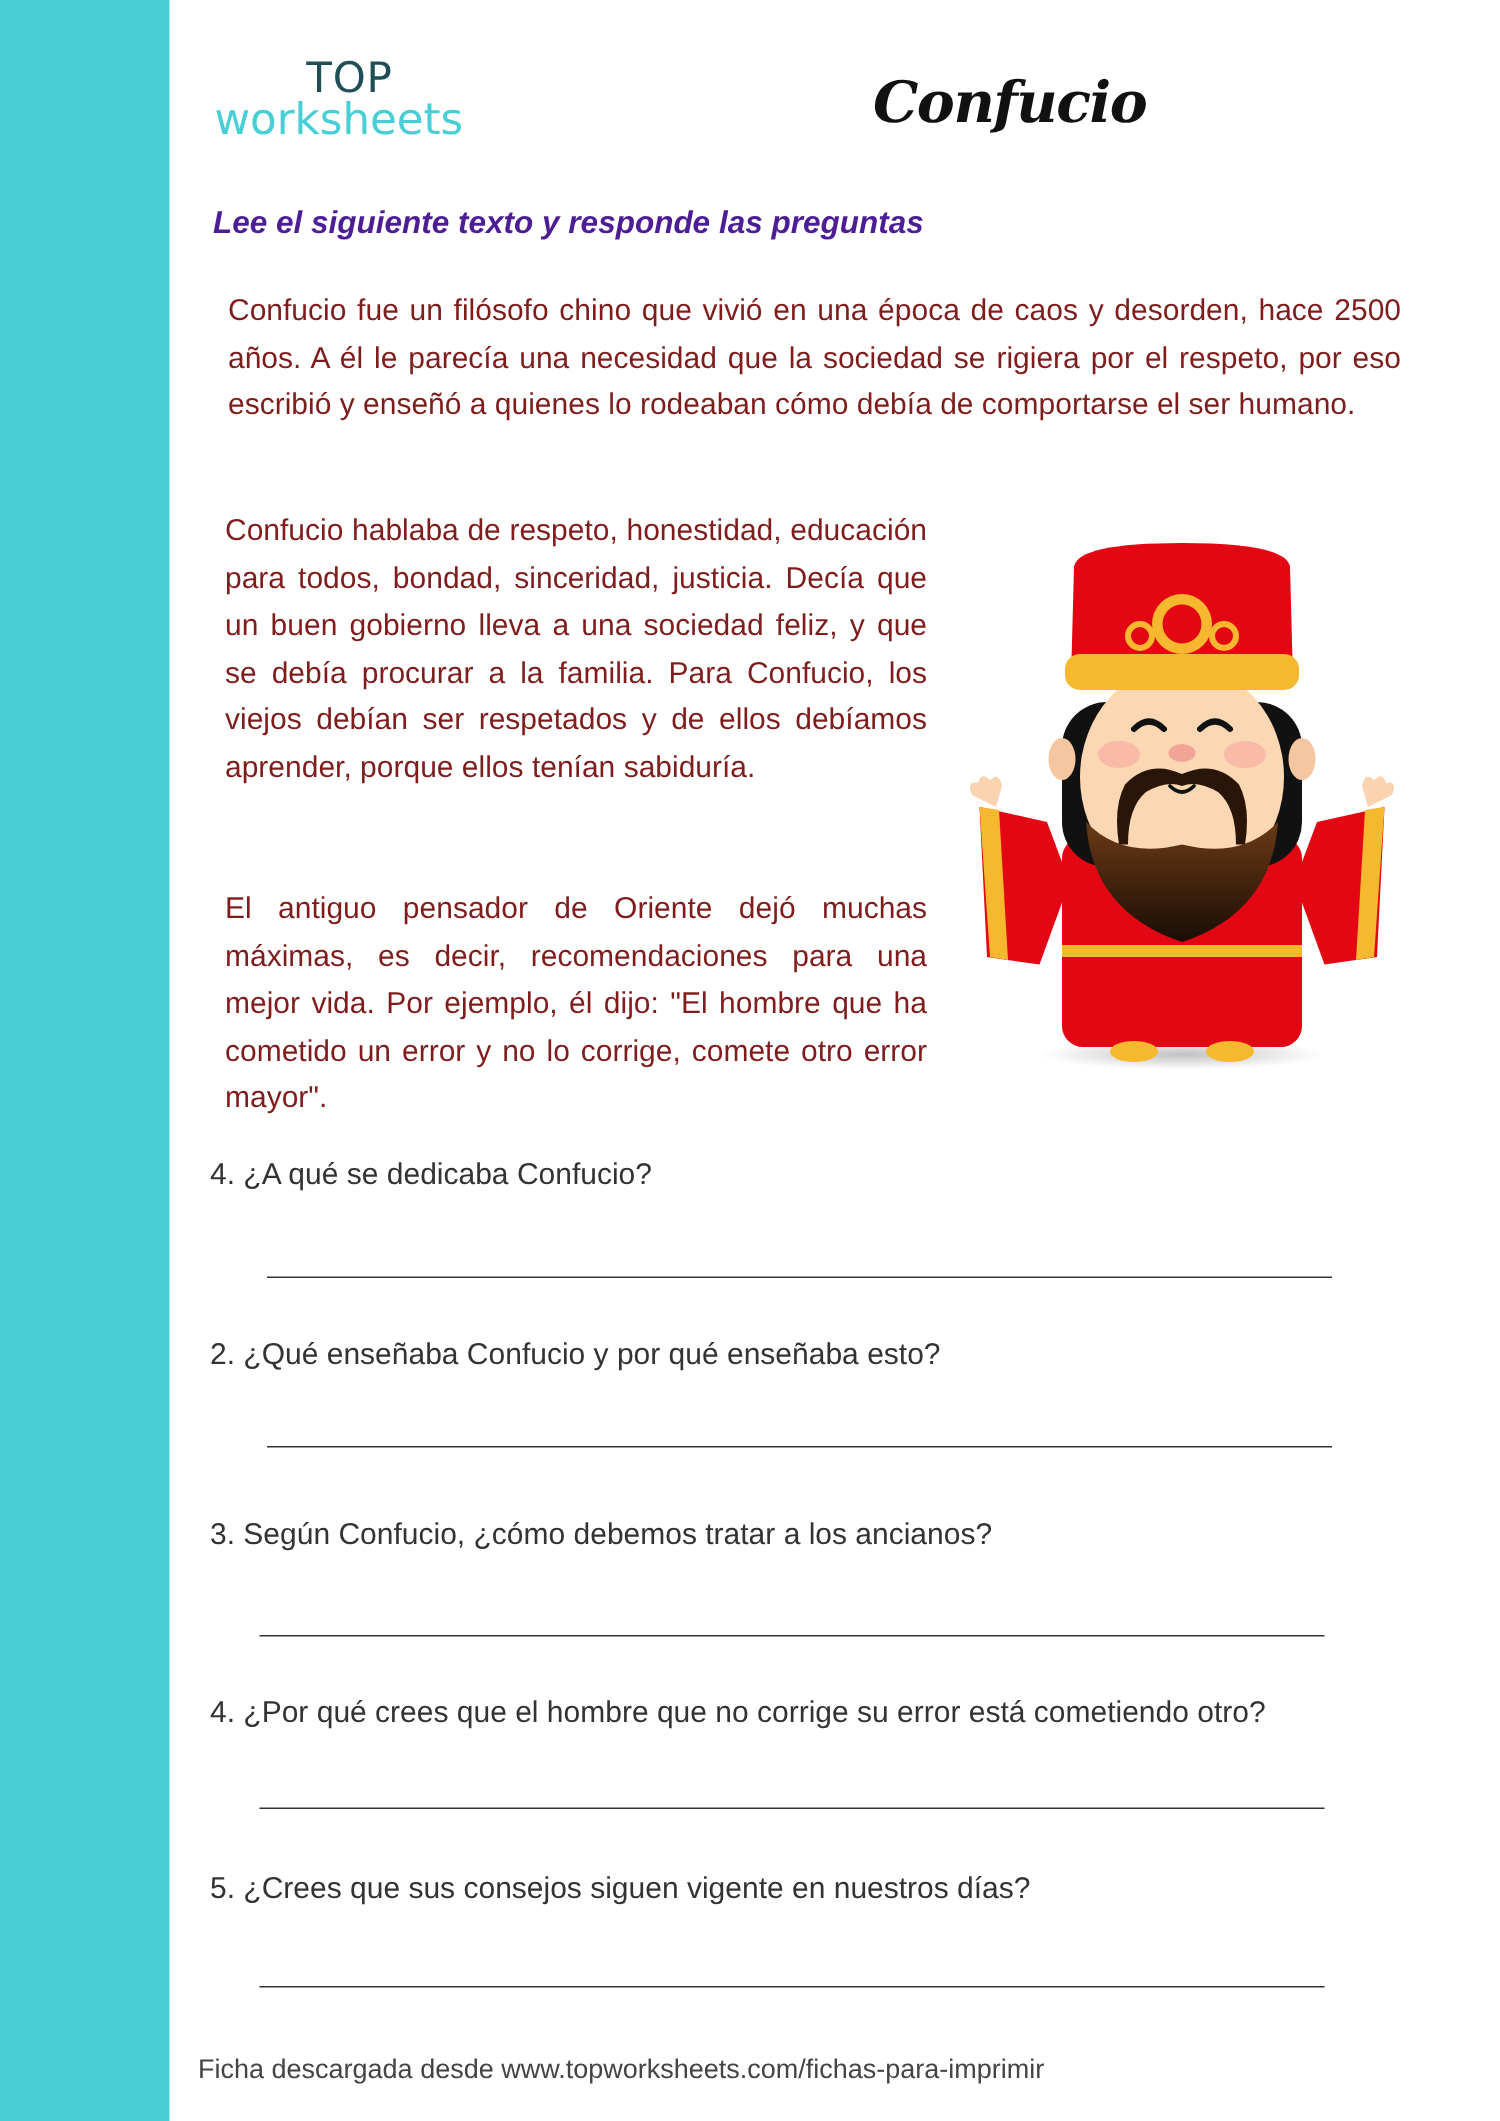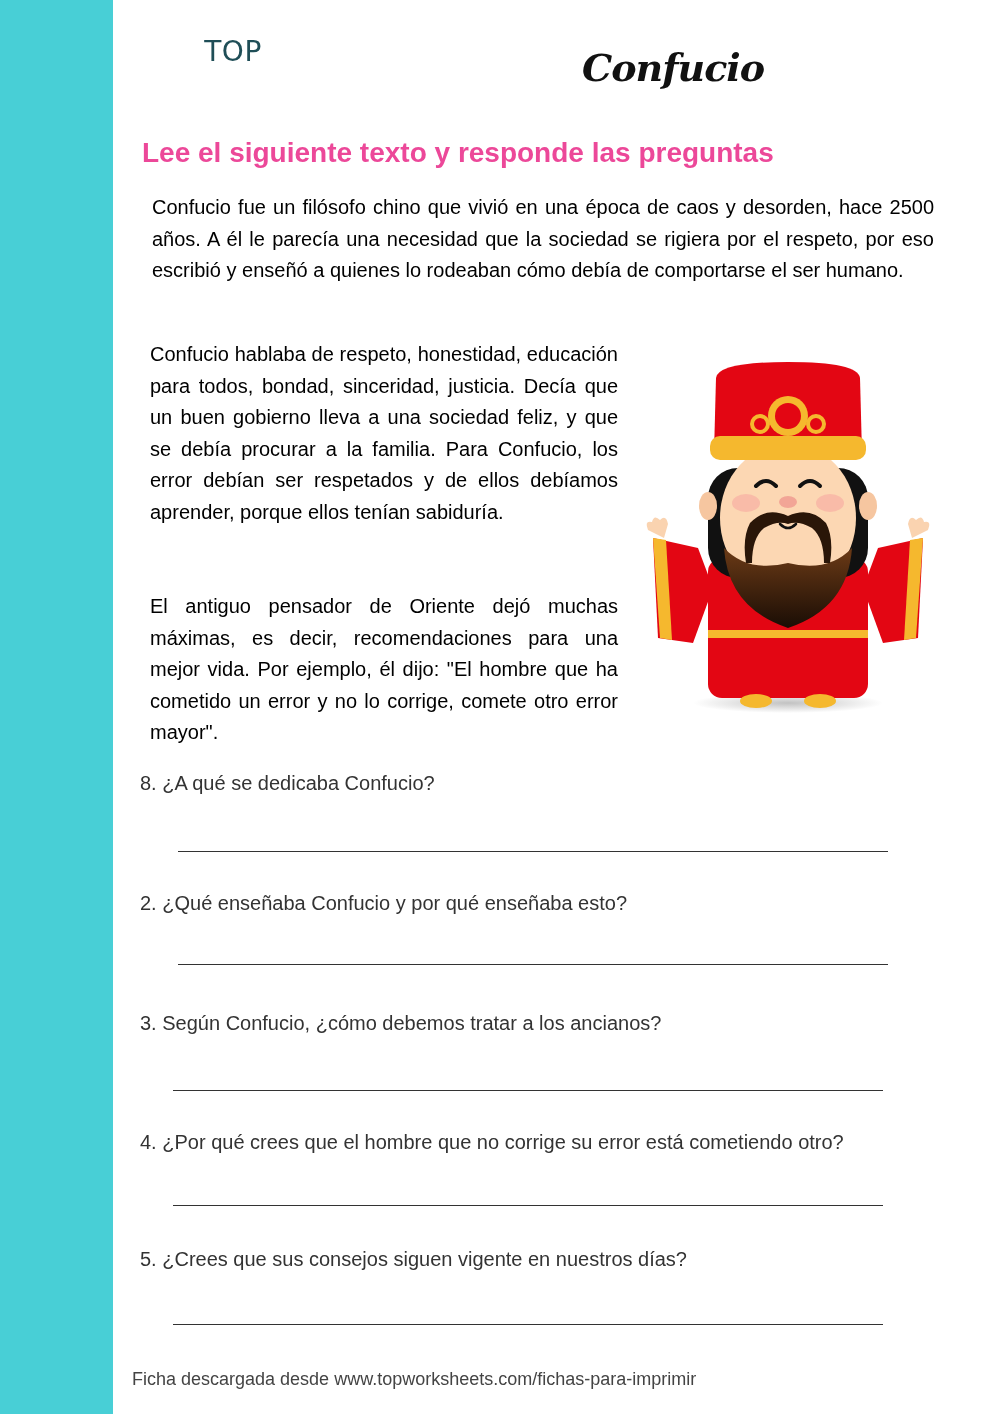--- a/index.html
+++ b/index.html
@@ -2,45 +2,46 @@
 <html><head>
 <meta charset="utf-8">
 <style>
   html, body { margin: 0; padding: 0; }
   body { width: 1000px; height: 1414px; position: relative; background: #ffffff; overflow: hidden; font-family: "Liberation Sans", sans-serif; color: #2b2b2b; }
   .sidebar { position: absolute; left: 0; top: 0; width: 113px; height: 1414px; background: #48cfd6; }
   .logo { position: absolute; left: 143px; top: 38px; width: 200px; text-align: center; line-height: 1; }
   .logo-top { display: block; font-family: "DejaVu Sans", sans-serif; font-size: 28px; color: #1f4e57; letter-spacing: 0.5px; margin-left: -20px; }
   .logo-bottom { display: block; font-family: "DejaVu Sans", sans-serif; font-size: 29px; color: #48cfd6; margin-top: -1px; text-align: left; }
   .title { position: absolute; left: 582px; top: 45px; font-family: "DejaVu Serif", serif; font-style: italic; font-weight: bold; font-size: 38px; color: #111; letter-spacing: -1px; }
-  .instruction { position: absolute; left: 142px; top: 137px; font-size: 28px; font-weight: bold; color: #ec4899; }
-  .para { position: absolute; font-size: 20px; line-height: 31.5px; text-align: justify; color: #000000; font-weight: normal; }
+  .instruction { position: absolute; left: 142px; top: 137px; font-size: 21px; font-weight: bold; color: #4c1d95; font-style: italic; }
+  .para { position: absolute; font-size: 20px; line-height: 31.5px; text-align: justify; color: #7f1d1d; font-weight: normal; }
   .p1 { left: 152px; top: 192px; width: 782px; }
   .p2 { left: 150px; top: 339px; width: 468px; }
   .p3 { left: 150px; top: 591px; width: 468px; }
   .illus { position: absolute; left: 638px; top: 358px; width: 300px; height: 360px; }
   .q { position: absolute; left: 140px; font-size: 20px; color: #333; }
   .answer-line { position: absolute; height: 0; border-top: 1.5px solid #333; }
   .footer { position: absolute; left: 132px; top: 1369px; font-size: 18px; color: #444; }
 </style>
 </head>
 <body>
 
 <div class="sidebar"></div>
 
 <div class="logo">
   <span class="logo-top">TOP</span>
+  <span class="logo-bottom">worksheets</span>
 </div>
 
 <div class="title">Confucio</div>
 
 <div class="instruction">Lee el siguiente texto y responde las preguntas</div>
 
 <div class="para p1">Confucio fue un filósofo chino que vivió en una época de caos y desorden, hace 2500 años. A él le parecía una necesidad que la sociedad se rigiera por el respeto, por eso escribió y enseñó a quienes lo rodeaban cómo debía de comportarse el ser humano.</div>
-<div class="para p2">Confucio hablaba de respeto, honestidad, educación para todos, bondad, sinceridad, justicia. Decía que un buen gobierno lleva a una sociedad feliz, y que se debía procurar a la familia. Para Confucio, los error debían ser respetados y de ellos debíamos aprender, porque ellos tenían sabiduría.</div>
+<div class="para p2">Confucio hablaba de respeto, honestidad, educación para todos, bondad, sinceridad, justicia. Decía que un buen gobierno lleva a una sociedad feliz, y que se debía procurar a la familia. Para Confucio, los viejos debían ser respetados y de ellos debíamos aprender, porque ellos tenían sabiduría.</div>
 <div class="para p3">El antiguo pensador de Oriente dejó muchas máximas, es decir, recomendaciones para una mejor vida. Por ejemplo, él dijo: "El hombre que ha cometido un error y no lo corrige, comete otro error mayor".</div>
 
 <div class="illus">
   <svg width="300" height="360" viewBox="0 0 300 360">
     <defs>
       <radialGradient id="shadow" cx="50%" cy="50%" r="50%">
         <stop offset="0%" stop-color="#999" stop-opacity="0.6"></stop>
         <stop offset="100%" stop-color="#999" stop-opacity="0"></stop>
       </radialGradient>
       <linearGradient id="beard" x1="0" y1="0" x2="0" y2="1">
@@ -84,21 +85,21 @@
 
     <path d="M78 20 Q80 4 150 4 Q220 4 222 20 L224 95 L76 95 Z" fill="#e30613"></path>
     <rect x="72" y="78" width="156" height="24" rx="10" fill="#f5b82e"></rect>
     <circle cx="150" cy="58" r="20" fill="#f5b82e"></circle>
     <circle cx="150" cy="58" r="13" fill="#e30613"></circle>
     <circle cx="122" cy="66" r="8" fill="none" stroke="#f5b82e" stroke-width="4"></circle>
     <circle cx="178" cy="66" r="8" fill="none" stroke="#f5b82e" stroke-width="4"></circle>
   </svg>
 </div>
 
-<div class="q" style="top:772px;">8.  ¿A qué se dedicaba Confucio?</div>
+<div class="q" style="top:772px;">4.  ¿A qué se dedicaba Confucio?</div>
 <div class="answer-line" style="left:178px; top:851px; width:710px;"></div>
 
 <div class="q" style="top:892px;">2.  ¿Qué enseñaba Confucio y por qué enseñaba esto?</div>
 <div class="answer-line" style="left:178px; top:964px; width:710px;"></div>
 
 <div class="q" style="top:1012px;">3.  Según Confucio, ¿cómo debemos tratar a los ancianos?</div>
 <div class="answer-line" style="left:173px; top:1090px; width:710px;"></div>
 
 <div class="q" style="top:1131px;">4. ¿Por qué crees que el hombre que no corrige su error está cometiendo otro?</div>
 <div class="answer-line" style="left:173px; top:1205px; width:710px;"></div>

